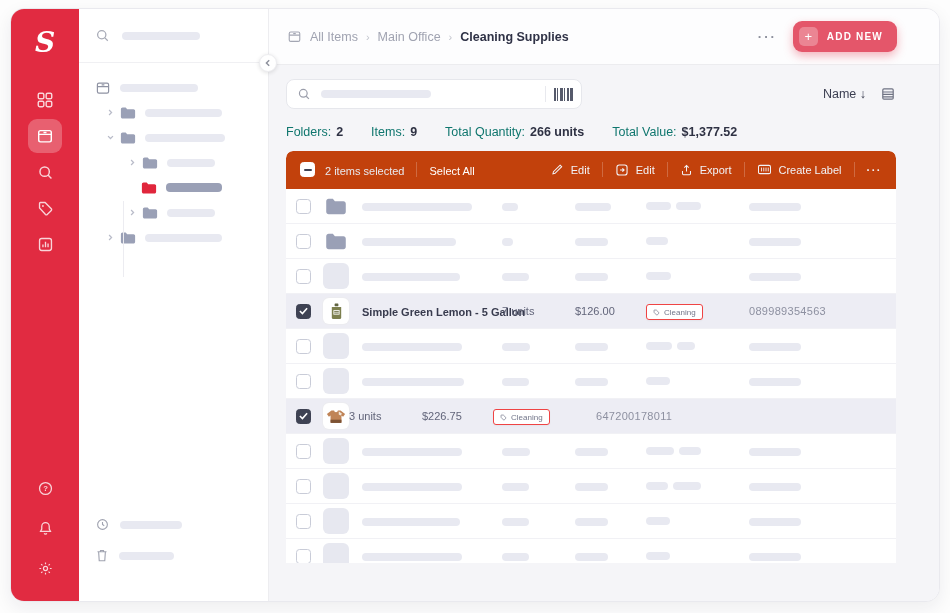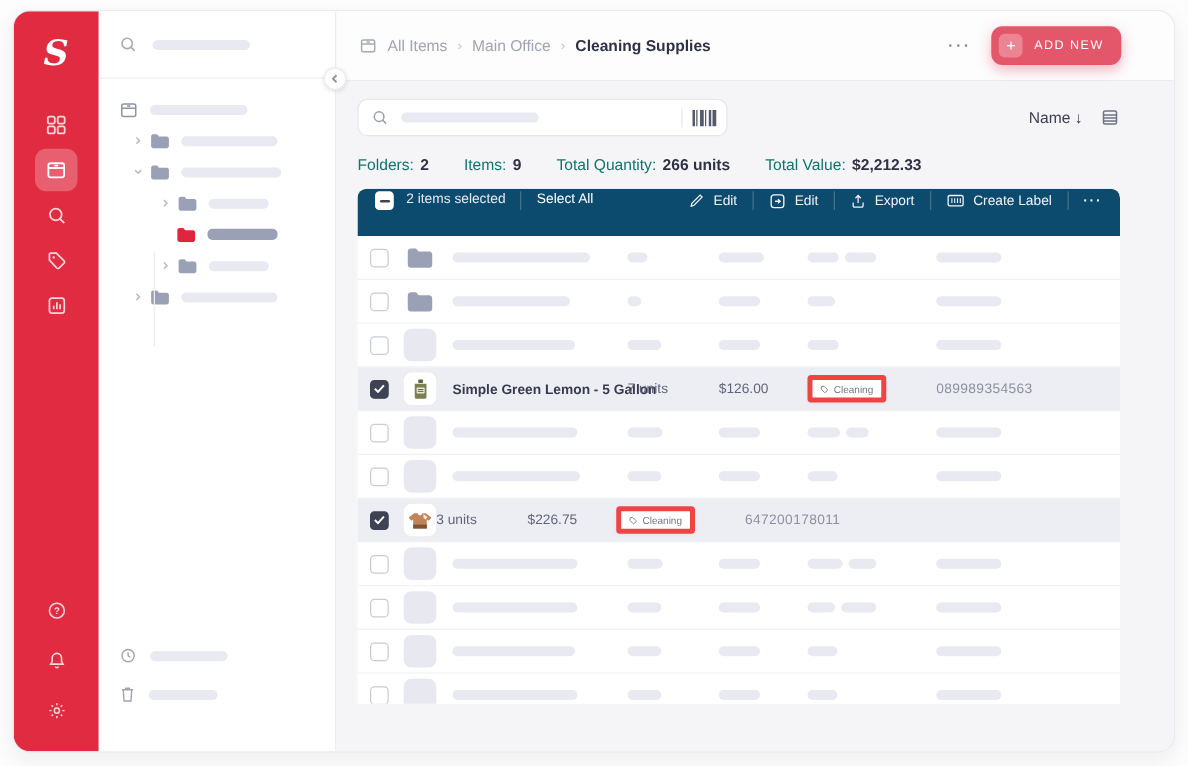--- a/index.html
+++ b/index.html
@@ -34,38 +34,38 @@
   .mhead{height:56px;background:#fdfdfe;border-bottom:1px solid #ececef;display:flex;align-items:center;padding:0 42px 0 18px;flex-shrink:0}
   .crumbs{display:flex;align-items:center;gap:8px;font-size:12.5px}
   .crumb-ico{color:#a3a6b3;display:flex}
   .crumb{color:#a0a3b1;cursor:pointer}
   .crumb-sep{color:#c2c4cd;font-size:11px}
   .crumb.current{color:#2f3246;font-weight:bold}
   .mhead-right{margin-left:auto;display:flex;align-items:center;gap:16px}
   .dots{color:#8c8f9c;font-weight:bold;letter-spacing:2px;font-size:13px;cursor:pointer}
   .addnew{display:flex;align-items:center;gap:9px;background:#e4566a;border:none;border-radius:9px;height:31px;padding:0 14px 0 6px;cursor:pointer;box-shadow:0 4px 10px rgba(225,43,65,.35)}
   .addnew .plus{width:19px;height:19px;border-radius:5px;background:rgba(255,255,255,.28);color:#fff;font-size:13px;display:flex;align-items:center;justify-content:center;line-height:1}
-  .addnew .lbl{color:#fff;font-size:10px;font-weight:normal;letter-spacing:1.2px}
+  .addnew .lbl{color:#fff;font-size:10px;font-weight:bold;letter-spacing:1.2px}
 
   .controls{display:flex;padding:14px 43px 0 17px}
   .searchbox{width:296px;height:30px;background:#fff;border:1px solid #e6e7ec;border-radius:8px;display:flex;align-items:center;padding:0 8px 0 10px;color:#9b9eab}
   .searchbox .sep{width:1px;height:16px;background:#e8e9ee;margin:0 8px 0 auto}
   .barcode-ico{display:flex;gap:1.5px;align-items:center;height:13px;cursor:pointer}
   .barcode-ico i{display:block;background:#565a6b;height:100%}
   .sort{margin-left:auto;display:flex;align-items:center;gap:14px}
   .sort-lbl{font-size:12.5px;color:#3c3f52;cursor:pointer}
   .view-ico{color:#6f7383;display:flex;cursor:pointer}
 
   .stats{display:flex;gap:28px;padding:16px 43px 0 17px;font-size:12.5px}
   .stat{display:flex;gap:5px;align-items:baseline}
   .stat .sl{color:#0f766e}
   .stat .sv{color:#2f3244;font-weight:bold}
 
   .tablewrap{margin:12px 43px 0 17px;height:412px;overflow:hidden;border-radius:7px 7px 0 0;display:flex;flex-direction:column}
-  .toolbar{height:38px;background:#0c4a6e;border-radius:7px 7px 0 0;display:flex;align-items:flex-start;padding:2px 14px;color:#fff;flex-shrink:0}
+  .toolbar{height:38px;background:#c2410c;border-radius:7px 7px 0 0;display:flex;align-items:flex-end;padding:12px 14px;color:#fff;flex-shrink:0}
   .toolbar .txt{font-size:11px;color:#e8e9ef;margin-left:10px}
   .toolbar .vsep{width:1px;height:15px;background:rgba(255,255,255,.22);margin:0 12px}
   .toolbar .selall{font-size:11px;font-weight:normal;color:#fff;cursor:pointer}
   .tb-actions{margin-left:auto;display:flex;align-items:center}
   .tb-btn{display:flex;align-items:center;gap:7px;color:#f2f3f7;font-size:11px;cursor:pointer;white-space:nowrap}
   .tbody{background:#fff;flex:1}
 
   .trow{height:35px;display:flex;align-items:center;border-bottom:1px solid #f1f1f5;padding-left:10px;background:#fff}
   .trow.selected{background:#ededf4}
   .cb{width:15px;height:15px;border:1.5px solid #c9ccd8;border-radius:3.5px;flex-shrink:0;background:#fff;display:flex;align-items:center;justify-content:center;cursor:pointer}
@@ -77,21 +77,21 @@
   .thumb.photo{background:#fff;box-shadow:0 0 0 1px #ececf0}
   .thumb.foldic{background:transparent;color:#9aa0b6}
   .c-name{flex:1;padding-left:13px;min-width:0}
   .c-qty{width:73px;flex-shrink:0}
   .c-price{width:71px;flex-shrink:0}
   .c-tag{width:103px;flex-shrink:0}
   .c-bar{width:147px;flex-shrink:0}
   .nm{font-size:11px;font-weight:bold;color:#383b4e;white-space:nowrap;overflow:hidden;text-overflow:ellipsis}
   .mut{font-size:11px;color:#62657a}
   .bar{font-size:11px;color:#8d90a0;letter-spacing:.3px}
-  .tagchip{display:inline-flex;align-items:center;gap:4px;background:#fff;border:4px solid #ef4444;border-radius:3px;padding:2.5px 6px;font-size:8px;color:#73768a;box-shadow:0 1px 2px rgba(0,0,0,.04)}
+  .tagchip{display:inline-flex;align-items:center;gap:4px;background:#fff;border:1px solid #ef4444;border-radius:3px;padding:2.5px 6px;font-size:8px;color:#73768a;box-shadow:0 1px 2px rgba(0,0,0,.04)}
   .tagchip svg{flex-shrink:0}
 </style>
 </head>
 <body>
 
 <div class="card">
 
   <div class="rail">
     <div class="logo">S</div>
     <div class="rail-icons">
@@ -338,21 +338,21 @@
       <span class="stat">
           <span class="sl">Items:</span>
           <span class="sv">9</span>
         </span>
       <span class="stat">
           <span class="sl">Total Quantity:</span>
           <span class="sv">266 units</span>
         </span>
       <span class="stat">
           <span class="sl">Total Value:</span>
-          <span class="sv">$2,212.33</span>
+          <span class="sv">$1,377.52</span>
         </span>
     </div>
 
     <div class="tablewrap">
       <div class="toolbar">
         <span class="cb indet">
             <i></i>
           </span>
         <span class="txt">2 items selected</span>
         <span class="vsep"></span>

